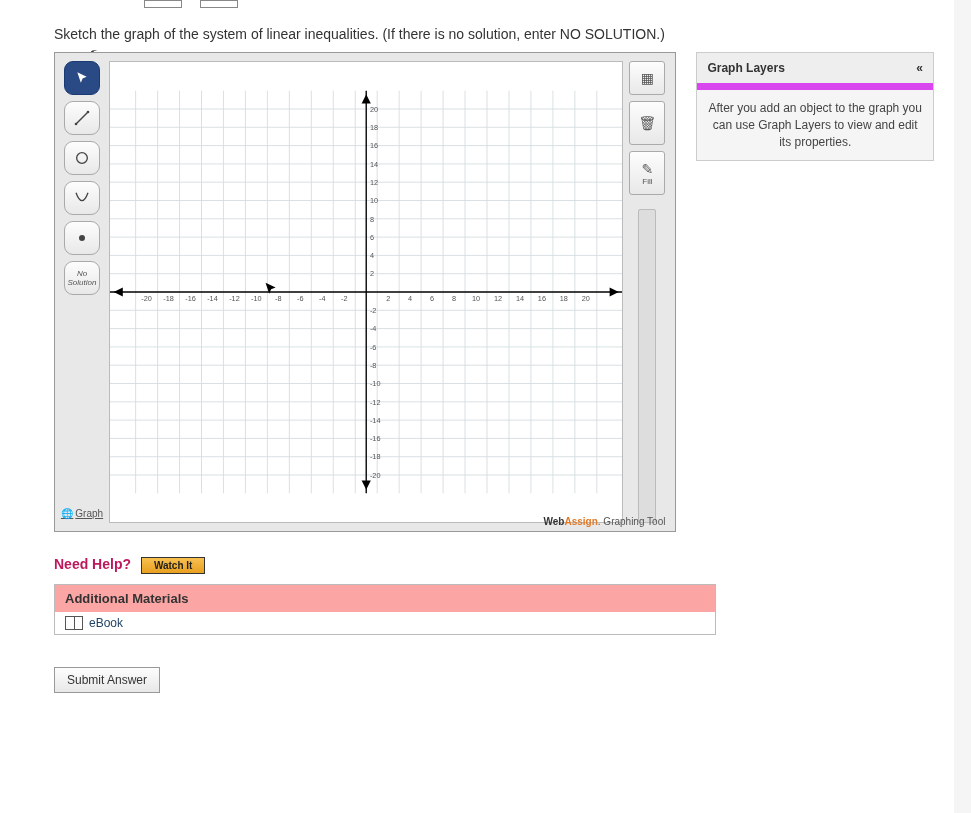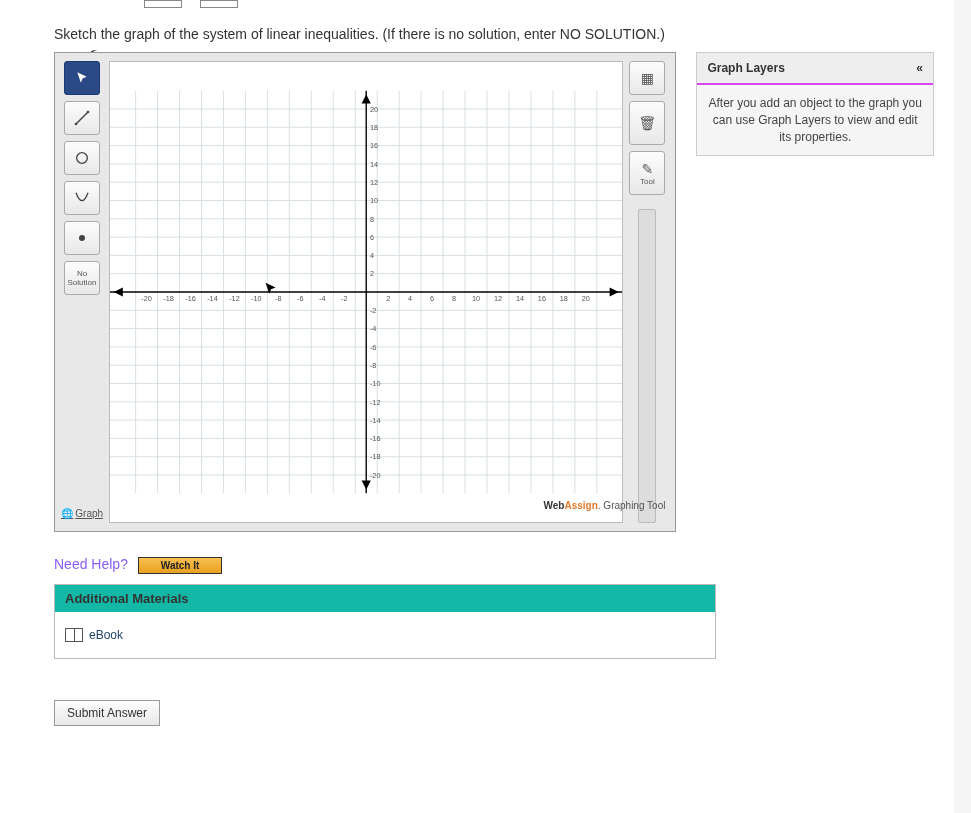--- a/index.html
+++ b/index.html
@@ -75,27 +75,28 @@
     flex-direction: column;
     gap: 6px;
     padding: 4px 2px;
     align-items: center;
   }
   .tool-btn {
     width: 34px;
     height: 32px;
     border: 1px solid #aaa;
     background: linear-gradient(#fdfdfd,#e8e8e8);
-    border-radius: 3px;
+    border-radius: 9px;
     display: flex;
     align-items: center;
     justify-content: center;
     font-size: 16px;
     color: #444;
     cursor: pointer;
+    font-style: italic;
   }
   .tool-btn.active {
     background: #2a4a85;
     color: #fff;
     border-color: #1a3a75;
   }
   .tool-btn.no-sol {
     height: 32px;
     font-size: 8px;
     line-height: 9px;
@@ -148,103 +149,103 @@
     flex: 1;
     width: 16px;
     background: #ddd;
     margin-top: 8px;
     border: 1px solid #bbb;
     border-radius: 2px;
   }
   .graph-footer {
     position: absolute;
     right: 10px;
-    bottom: 20px;
+    bottom: 4px;
     font-size: 10px;
     color: #555;
   }
   .graph-footer b { color: #e07a2a; font-weight: bold; }
   .graph-footer .wa { color: #333; font-weight: bold; }
   .layers-panel {
     width: 250px;
     border: 1px solid #ccc;
     background: #f5f5f5;
     font-size: 12px;
   }
   .layers-head {
     padding: 8px 10px;
-    border-bottom: 2px solid #d946ef;
+    border-bottom: 7px solid #d946ef;
     font-weight: bold;
     color: #333;
     background: #eee;
     display: flex;
     justify-content: space-between;
     align-items: center;
   }
   .layers-body {
     padding: 10px;
     color: #444;
     font-size: 12px;
     line-height: 1.4;
     text-align: center;
   }
   .need-help {
     margin-top: 24px;
     font-size: 14px;
   }
   .need-help-label {
-    color: #8b5cf6;
-    font-weight: normal;
+    color: #be185d;
+    font-weight: bold;
     margin-right: 6px;
   }
   .watch-btn {
     display: inline-block;
     border: 1px solid #333;
     background: linear-gradient(#f8c050,#e8a020);
     font-size: 10px;
     color: #222;
-    padding: 2px 22px;
+    padding: 2px 12px;
     cursor: pointer;
     font-weight: bold;
   }
   .additional-box {
     margin-top: 10px;
     border: 1px solid #bbb;
     width: 660px;
   }
   .additional-head {
-    background: #14b8a6;
+    background: #fca5a5;
     padding: 6px 10px;
     font-weight: bold;
     color: #333;
     font-size: 13px;
   }
   .additional-body {
-    padding: 16px 10px;
+    padding: 4px 10px;
     display: flex;
     align-items: center;
     gap: 6px;
     color: #246;
     font-size: 12px;
   }
   .ebook-icon {
     width: 16px;
     height: 12px;
     border: 1px solid #555;
     background: #fff;
     position: relative;
   }
   .ebook-icon::before {
     content:"";
     position:absolute;
     left:50%; top:0; bottom:0;
     width:1px; background:#555;
   }
   .submit-btn {
-    margin-top: 41px;
+    margin-top: 32px;
     border: 1px solid #999;
     background: linear-gradient(#fdfdfd,#e8e8e8);
     padding: 5px 12px;
     font-size: 12px;
     color: #333;
     cursor: pointer;
     display: inline-block;
   }
   
   .tick-label { font: 8px Arial; fill: #555; }
@@ -407,21 +408,21 @@
 
       <div class="right-tools">
         <div class="right-btn" style="height:32px;">
           <span class="ico">▦</span>
         </div>
         <div class="right-btn">
           <span class="ico">🗑</span>
         </div>
         <div class="right-btn">
           <span class="ico">✎</span>
-          <span>Tool</span>
+          <span>Fill</span>
         </div>
         <div class="scrollbar-slot"></div>
       </div>
 
       <div class="graph-footer">
         <span class="wa">Web</span><b>Assign</b><span>. Graphing Tool</span>
       </div>
     </div>
 
     <div class="layers-panel">

